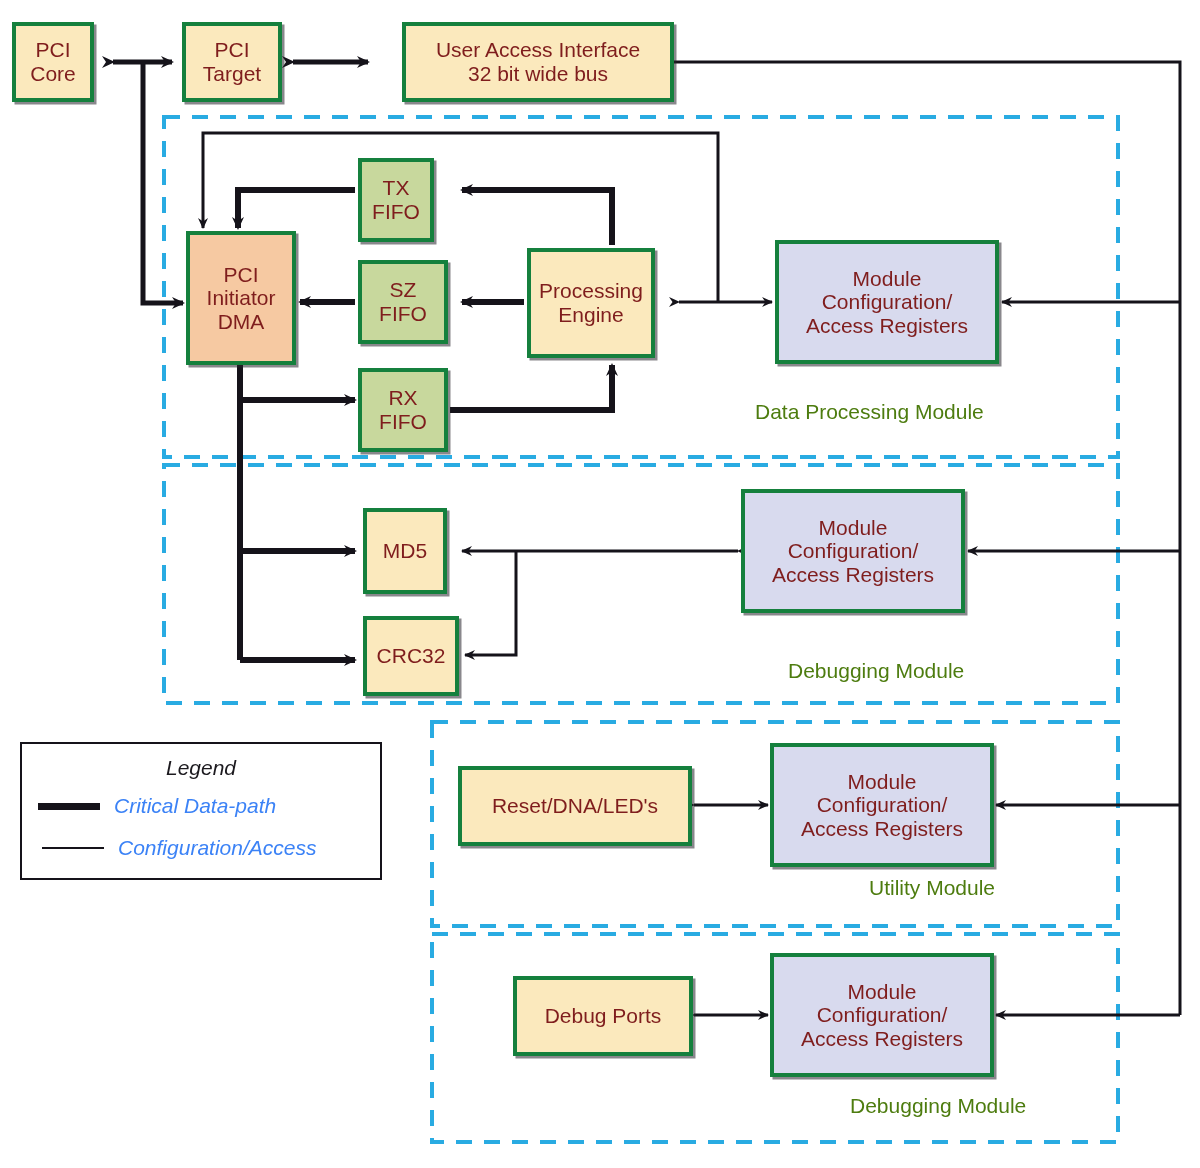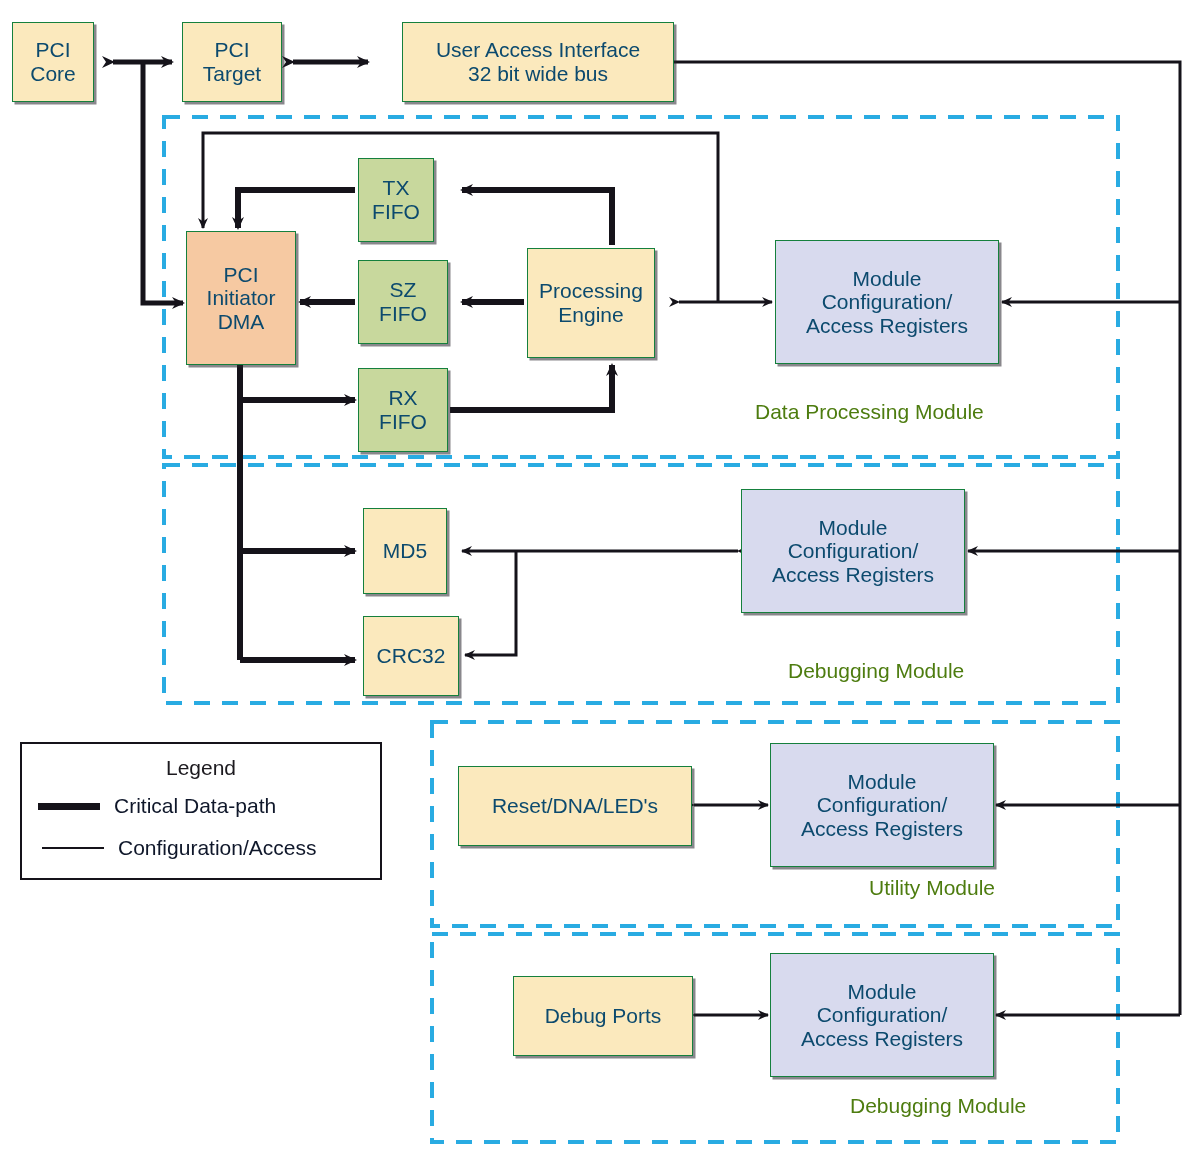--- a/index.html
+++ b/index.html
@@ -1,33 +1,33 @@
 <!DOCTYPE html>
 <html><head>
 <meta charset="utf-8">
 <style>
   html,body{margin:0;padding:0;background:#ffffff;}
   body{width:1200px;height:1168px;overflow:hidden;
        font-family:"Liberation Sans","DejaVu Sans",sans-serif;}
   #stage{position:relative;width:1200px;height:1168px;background:#fff;}
   svg#wires{position:absolute;left:0;top:0;width:1200px;height:1168px;}
-  .node{position:absolute;box-sizing:border-box;border:1px solid #15803d;
+  .node{position:absolute;box-sizing:border-box;border:4px solid #15803d;
         display:flex;align-items:center;justify-content:center;text-align:center;
-        color:#0c4a6e;line-height:1.12;font-size:21px;
+        color:#7f1d1d;line-height:1.12;font-size:21px;
         box-shadow:2.5px 2.5px 0 rgba(40,36,46,.55);}
   .node span{display:block;white-space:pre-line;padding:0 4px;}
   .cream{background:#fbe9bd;}
   .green{background:#c8d89d;}
   .orange{background:#f6c9a2;}
   .lav{background:#d8daee;}
   .modlabel{position:absolute;font-size:21px;color:#4d7c0f;white-space:nowrap;}
   .legendbox{position:absolute;box-sizing:border-box;border:2px solid #15131a;
-             background:#fff;}
+             background:#fff;font-style:italic;}
   .legend-title{position:absolute;width:100%;text-align:center;font-size:21px;color:#1c1a1f;}
-  .legend-row{position:absolute;display:flex;align-items:center;font-size:21px;color:#0f172a;}
+  .legend-row{position:absolute;display:flex;align-items:center;font-size:21px;color:#3b82f6;}
   .legend-swatch{display:inline-block;width:62px;margin-right:14px;}
   .legend-swatch i{display:block;background:#15131a;}
   .lg-thick i{height:7px;}
   .lg-thin i{height:2px;}
 </style>
 </head>
 <body>
 
 <div id="stage">
 

